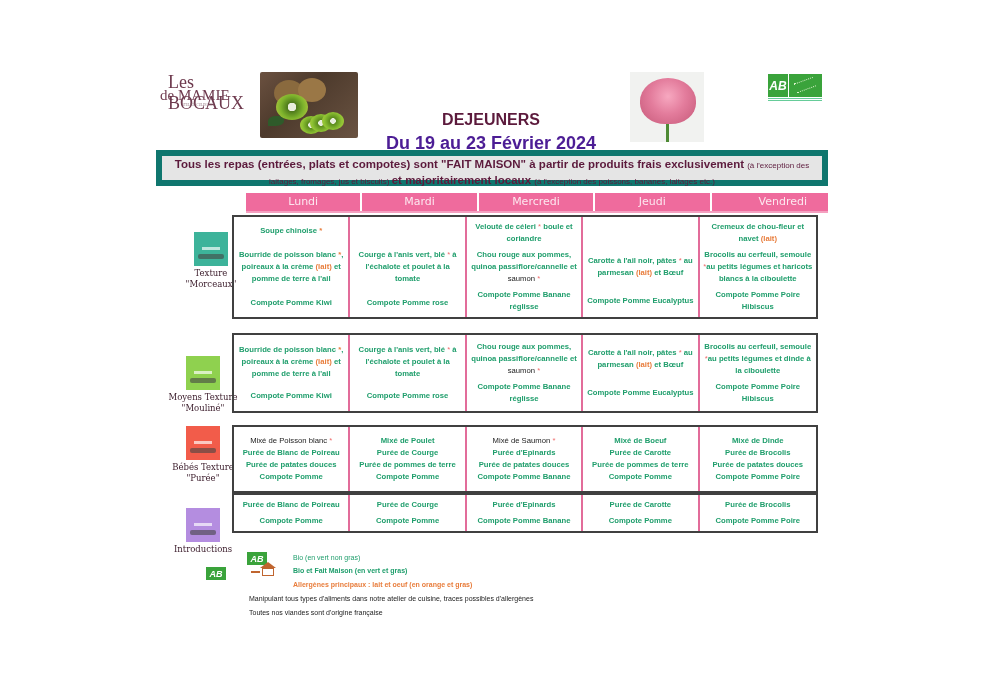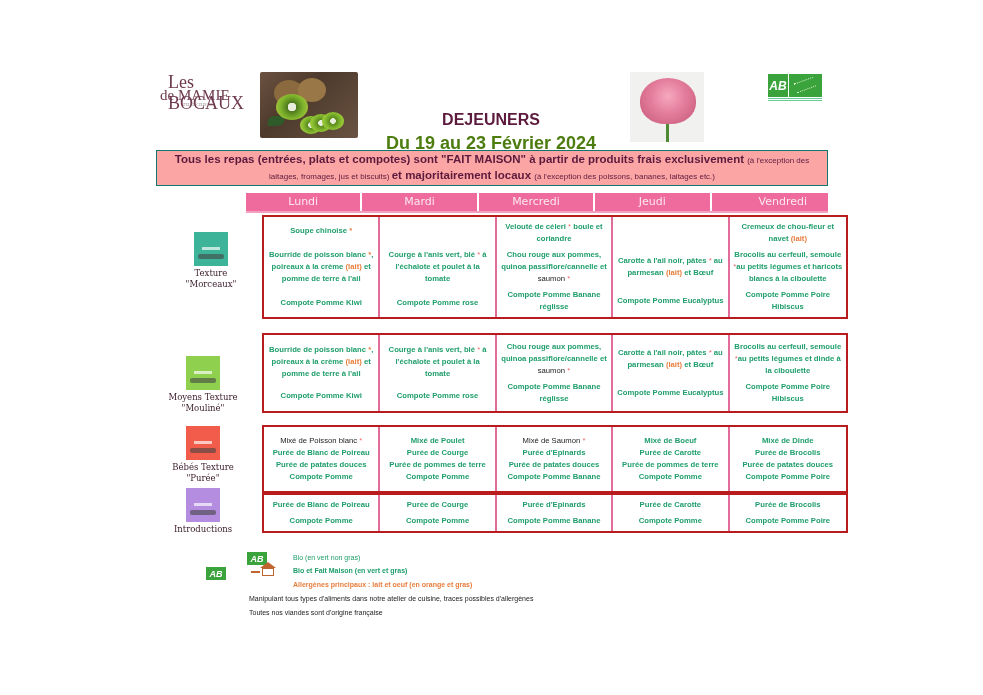--- a/index.html
+++ b/index.html
@@ -15,44 +15,44 @@
     background: linear-gradient(135deg, #6b5140 0%, #4d3a2c 40%, #6a5342 100%); overflow: hidden; }
   .kiwi-img .k1 { position: absolute; left: 14px; top: 8px; width: 30px; height: 26px; border-radius: 50%; background: #8a6a3e; }
   .kiwi-img .k2 { position: absolute; left: 38px; top: 6px; width: 28px; height: 24px; border-radius: 50%; background: #9a7746; }
   .kiwi-img .half { position: absolute; left: 16px; top: 22px; width: 32px; height: 26px; border-radius: 50%; background: radial-gradient(circle, #e8eddc 0 20%, #4f7a1c 22%, #7db32c 55%, #a4c23a 80%, #6f8a22 100%); }
   .kiwi-img .s1, .kiwi-img .s2, .kiwi-img .s3 { position: absolute; width: 22px; height: 18px; border-radius: 50%; background: radial-gradient(circle, #e8eddc 0 18%, #5a8a1c 22%, #8cc132 60%, #b9cf43 100%); }
   .kiwi-img .s1 { left: 40px; top: 44px; } .kiwi-img .s2 { left: 50px; top: 42px; } .kiwi-img .s3 { left: 62px; top: 40px; }
   .kiwi-img .leaf { position: absolute; left: 8px; top: 44px; width: 16px; height: 10px; background: #2f5a2a; border-radius: 50% 0; }
 
   .title-block { position: absolute; left: 360px; top: 72px; width: 262px; text-align: center; }
   .title-block .t1 { font-size: 16px; font-weight: bold; color: #5c1a3c; line-height: 22px; margin-top: 37px; }
-  .title-block .t2 { font-size: 18px; font-weight: bold; color: #4d7c0f; line-height: 24px; }
+  .title-block .t2 { font-size: 18px; font-weight: bold; color: #4c1d95; line-height: 24px; }
   .title-block .t3 { font-size: 12px; font-weight: bold; color: #d36aa0; line-height: 16px; text-align: right; }
 
   .rose-img { position: absolute; left: 630px; top: 72px; width: 74px; height: 70px; background: #f1f2f0; overflow: hidden; }
   .rose-img .petal { position: absolute; left: 10px; top: 6px; width: 56px; height: 46px; border-radius: 50% 50% 45% 45%;
     background: radial-gradient(circle at 50% 40%, #f7a8c0 0%, #e37c9c 45%, #d06585 80%, #c05a78 100%); }
   .rose-img .stem { position: absolute; left: 36px; top: 50px; width: 3px; height: 20px; background: #4e8a34; }
 
   .ab-logo { position: absolute; left: 768px; top: 72px; width: 54px; height: 30px; }
   .ab-logo .ab { position: absolute; left: 0; top: 2px; width: 20px; height: 23px; background: #3aa33b; color: #fff; font-size: 12px; font-weight: bold; font-style: italic; text-align: center; line-height: 25px; }
   .ab-logo .eu { position: absolute; left: 21px; top: 2px; width: 33px; height: 23px; background: #3aa33b; }
   .ab-logo .eu span { position: absolute; left: 6px; top: 6px; width: 20px; height: 10px; border-bottom: 1px dotted #d8f0c8; border-top: 1px dotted #d8f0c8; transform: rotate(-20deg); }
   .ab-logo .bar { position: absolute; left: 0; top: 26px; width: 54px; height: 3px; border-top: 1px solid #6c9; border-bottom: 1px solid #6c9; }
 
-  .banner { position: absolute; left: 156px; top: 150px; width: 672px; height: 36px; background: #fca5a5; border: 1px solid #0f766e; text-align: center; color: #5c1a3c; }
+  .banner { position: absolute; left: 156px; top: 150px; width: 672px; height: 36px; background: #e5e5e5; border: 6px solid #0f766e; text-align: center; color: #5c1a3c; }
   .banner .line1 { position: absolute; top: 2px; left: 0; right: 0; font-size: 11.5px; font-weight: bold; white-space: nowrap; }
   .banner .line2 { position: absolute; top: 18px; left: 0; right: 0; font-size: 11.5px; font-weight: bold; white-space: nowrap; }
   .banner small { font-size: 8px; font-weight: normal; }
 
   .days { position: absolute; left: 246px; top: 193px; width: 582px; height: 18px; display: flex; }
   .day { width: 116.4px; height: 18px; background: #ef6b9d; color: #fde7ef; font-family: "DejaVu Sans", sans-serif; font-size: 11px; text-align: center; line-height: 18px; border-right: 2px solid #fff; box-shadow: 0 2px 0 #f4a0c0; }
   .day:last-child { border-right: none; padding-left: 26px; }
 
-  .grid { position: absolute; left: 262px; display: flex; border: 2px solid #b91c1c; }
+  .grid { position: absolute; left: 232px; display: flex; border: 2px solid #404040; }
   .cell { width: 116.4px; border-right: 2px solid #e26c9a; display: flex; flex-direction: column; align-items: center; text-align: center; color: #1f9e6c; font-size: 7.7px; font-weight: bold; line-height: 11.8px; padding: 0 2px; }
   .cell:last-child { border-right: none; }
   .cell .blk { width: 100%; }
   .cell .nb { color: #1b1b1b; font-weight: normal; }
   .cell .al { color: #e87d3c; }
   .cell .st { color: #f06e6e; font-weight: normal; }
 
   .g1 { top: 215px; height: 104px; } .g1 .cell { justify-content: space-around; padding: 2px 2px; }
   .g2 { top: 333px; height: 80px; } .g2 .cell { justify-content: space-around; padding: 4px 2px; }
   .g3 { top: 425px; height: 68px; } .g3 .cell { justify-content: center; }
@@ -143,21 +143,21 @@
   <div>"Mouliné"</div>
 </div>
 <div class="tex" style="left:163px; top:426px; width:80px;">
   <div class="ico" style="background:#f25c4a;">
       <div class="lbl"></div>
       <div class="band"></div>
     </div>
   <div>Bébés Texture</div>
   <div>"Purée"</div>
 </div>
-<div class="tex" style="left:163px; top:488px; width:80px;">
+<div class="tex" style="left:163px; top:508px; width:80px;">
   <div class="ico" style="background:#b48de0;">
       <div class="lbl"></div>
       <div class="band"></div>
     </div>
   <div>Introductions</div>
 </div>
 
 <div class="grid g1">
   <div class="cell">
     <div class="blk"><span>Soupe chinoise </span><span class="al">*</span></div>

